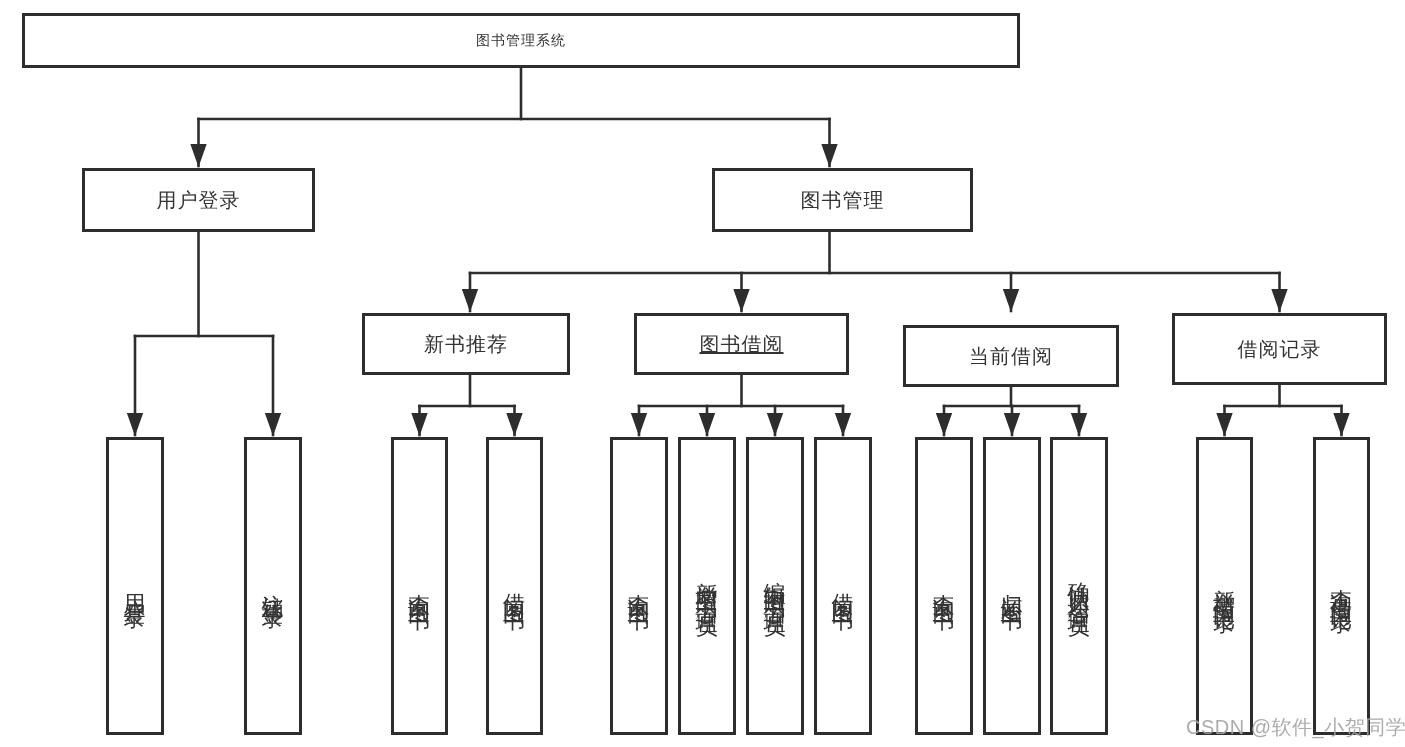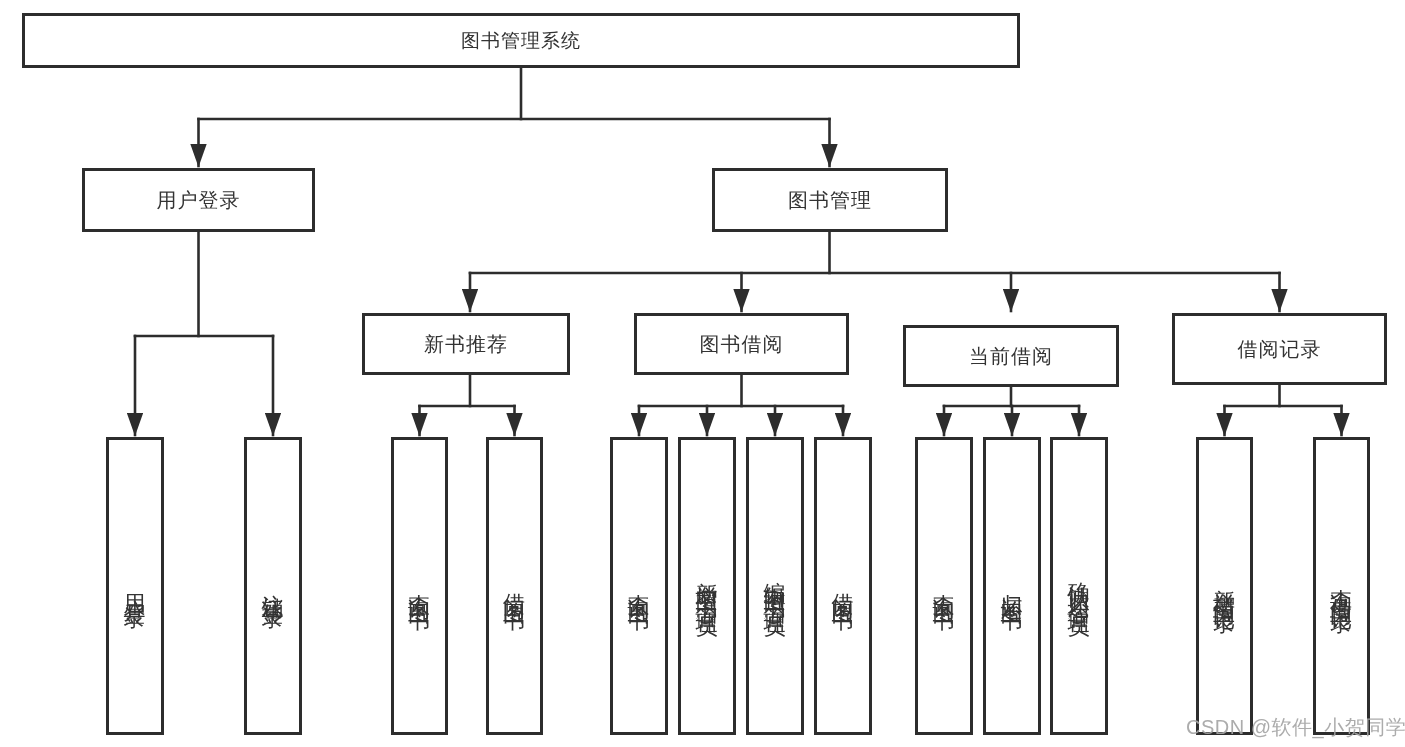--- a/index.html
+++ b/index.html
@@ -32,21 +32,21 @@
     align-items: center;
     justify-content: center;
     color: #333333;
   }
   .hbox {
     font-size: 20px;
     letter-spacing: 1px;
     white-space: nowrap;
   }
   .hbox.root-box {
-    font-size: 19px;
+    font-size: 14px;
   }
   .vbox span {
     writing-mode: vertical-rl;
     text-orientation: mixed;
     font-size: 22px;
     line-height: 1.05;
     letter-spacing: 5px;
     color: #333333;
   }
   .watermark {
@@ -126,24 +126,24 @@
         <path d="M1224.5,406 L1341.5,406"></path>
         <path d="M1224.5,406 L1224.5,435" marker-end="url(#arrow)"></path>
         <path d="M1341.5,406 L1341.5,435" marker-end="url(#arrow)"></path>
       </g>
     </g>
   </svg>
 
   <div class="node hbox root-box" style="left:22px; top:13px; width:998px; height:55px;">图书管理系统</div>
 
   <div class="node hbox" style="left:82px; top:168px; width:233px; height:64px;">用户登录</div>
-  <div class="node hbox" style="left:712px; top:168px; width:236px; height:64px;">图书管理</div>
+  <div class="node hbox" style="left:712px; top:168px; width:261px; height:64px;">图书管理</div>
 
   <div class="node hbox" style="left:362px; top:313px; width:208px; height:62px;">新书推荐</div>
-  <div class="node hbox" style="left:634px; top:313px; width:215px; height:62px;">图书借阅</div>
+  <div class="node hbox" style="left:634px; top:313px; width:215px; height:62px;text-decoration:underline;">图书借阅</div>
   <div class="node hbox" style="left:903px; top:313px; width:216px; height:62px;margin-top:12px;">当前借阅</div>
   <div class="node hbox" style="left:1172px; top:313px; width:215px; height:72px;">借阅记录</div>
 
   <div class="node vbox" style="left:106px; top:437px; width:58px; height:298px;">
     <span>用户登录</span>
   </div>
   <div class="node vbox" style="left:244px; top:437px; width:58px; height:298px;">
     <span>注销登录</span>
   </div>
 

